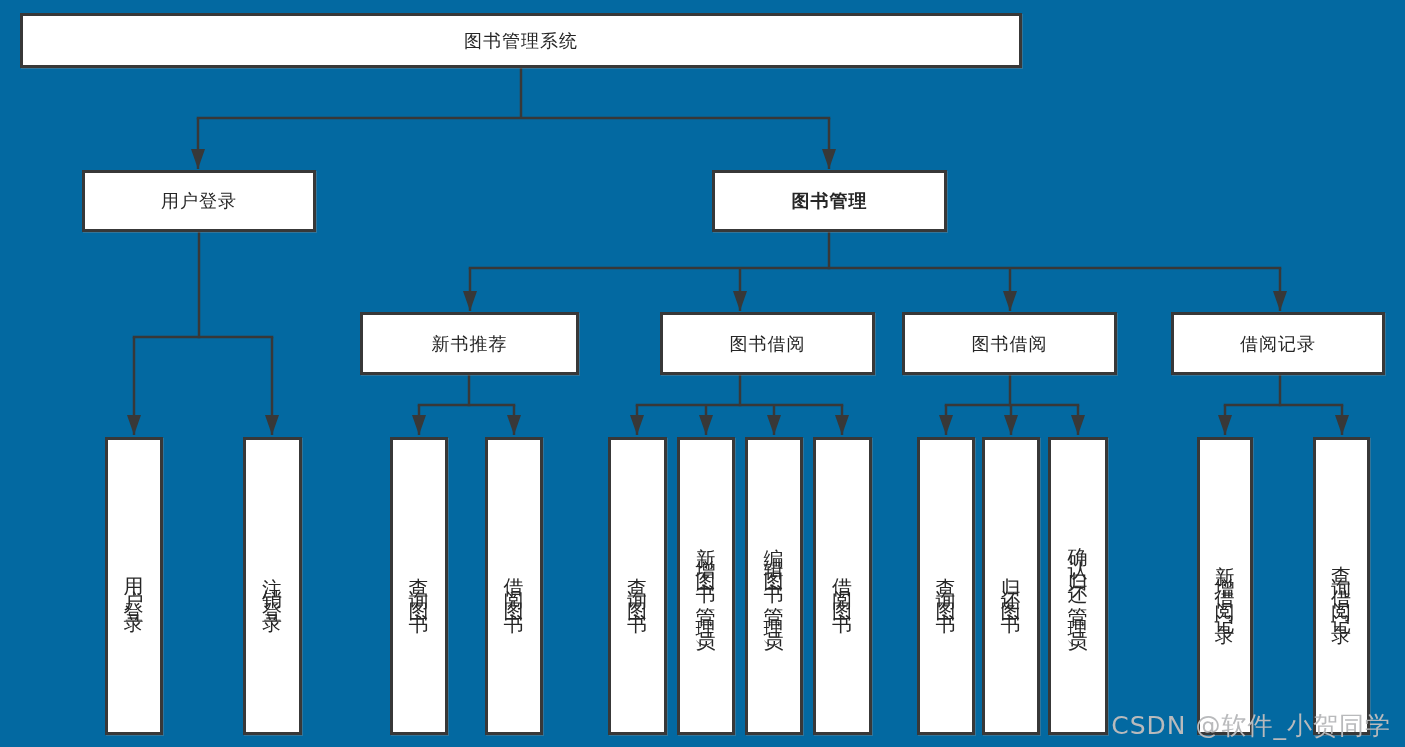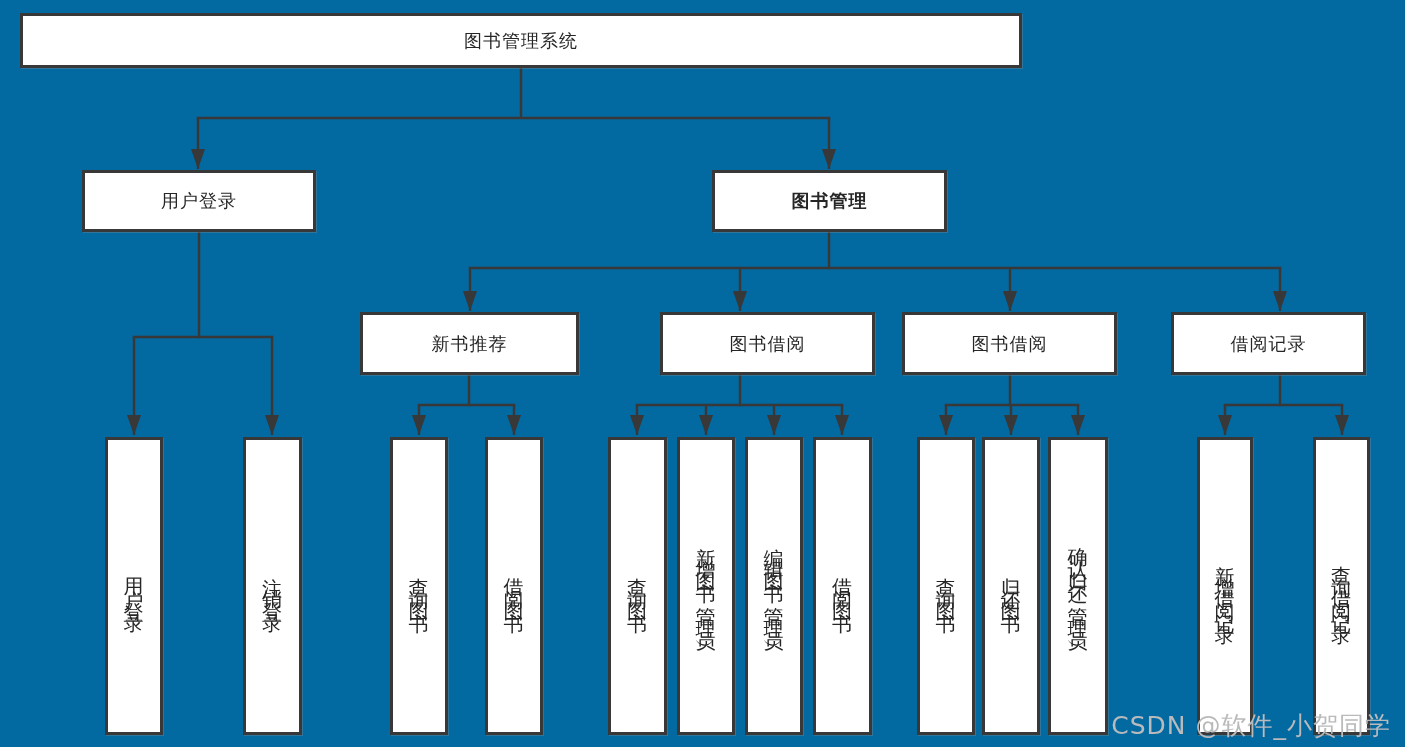--- a/index.html
+++ b/index.html
@@ -122,21 +122,21 @@
 
   <div class="box hbox l3-box" style="left:360px; width:219px;">
     <span>新书推荐</span>
   </div>
   <div class="box hbox l3-box" style="left:633px; width:215px;margin-left:27px;">
     <span>图书借阅</span>
   </div>
   <div class="box hbox l3-box" style="left:902px; width:215px;">
     <span>图书借阅</span>
   </div>
-  <div class="box hbox l3-box" style="left:1171px; width:195px;">
+  <div class="box hbox l3-box" style="left:1171px; width:214px;">
     <span>借阅记录</span>
   </div>
 
   <div class="box vbox" style="left:105px; width:58px;">
     <span>用户登录</span>
   </div>
   <div class="box vbox" style="left:243px; width:59px;">
     <span>注销登录</span>
   </div>
 

